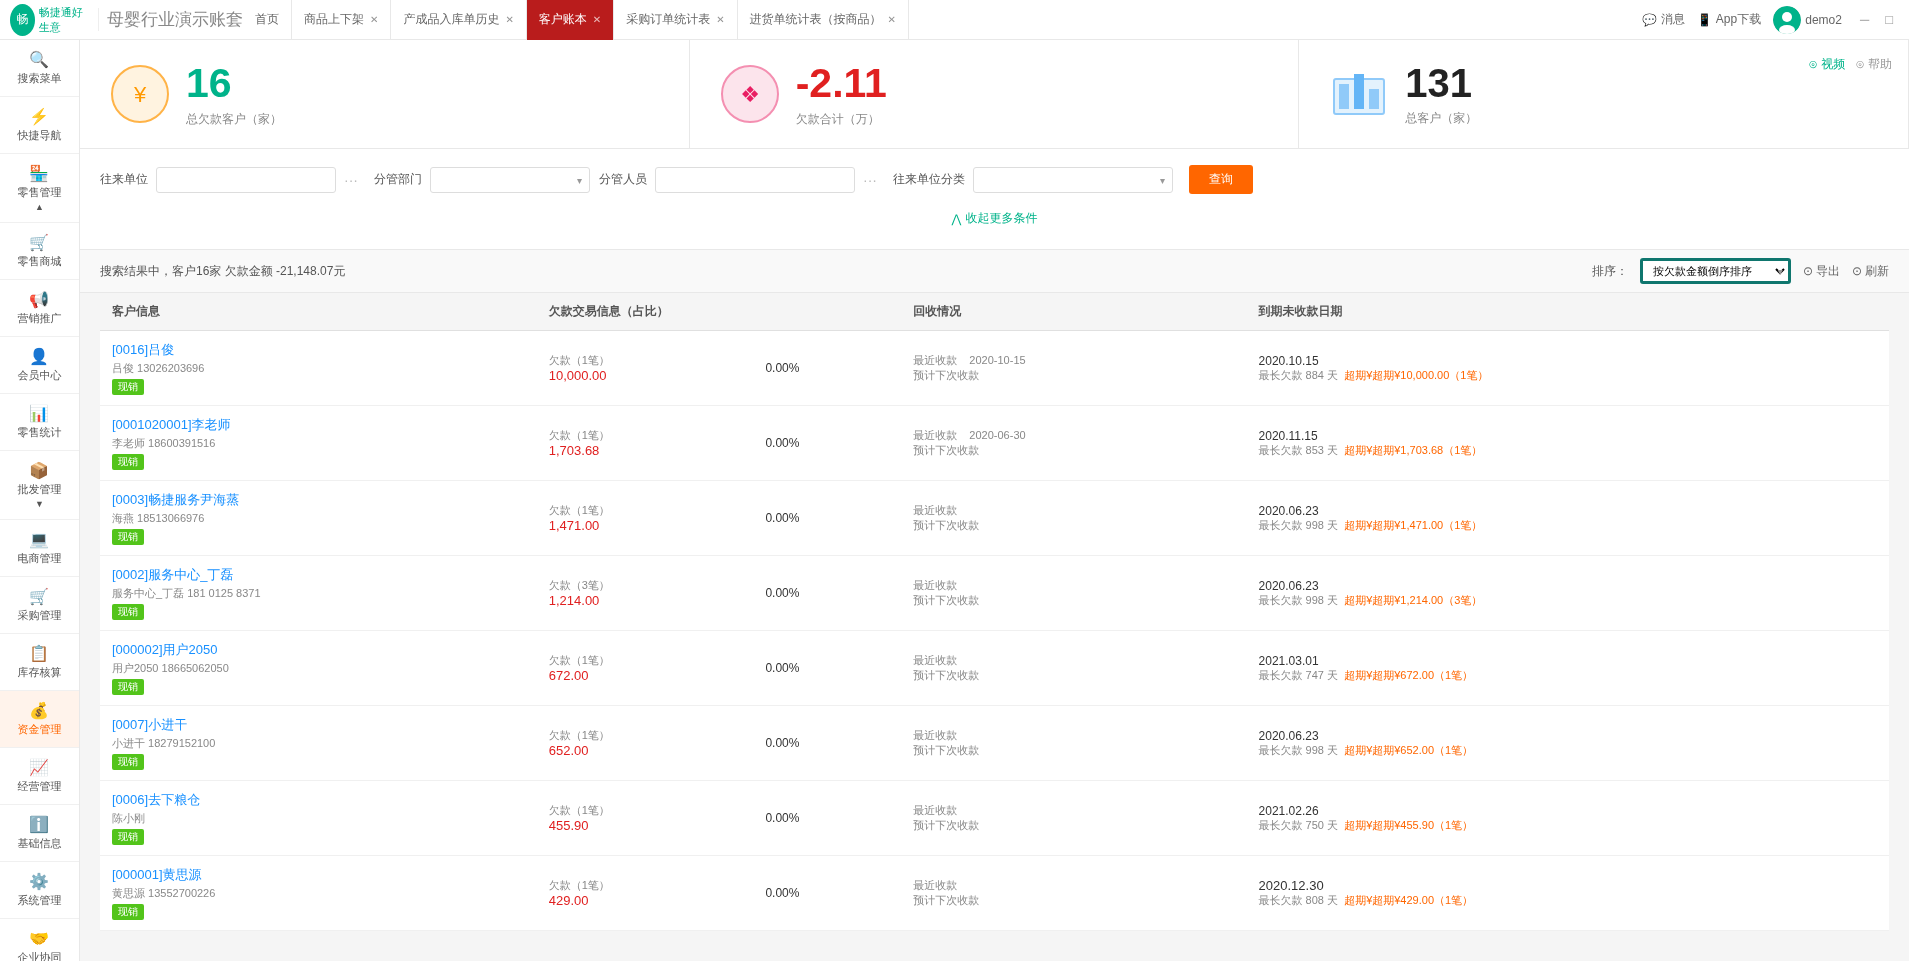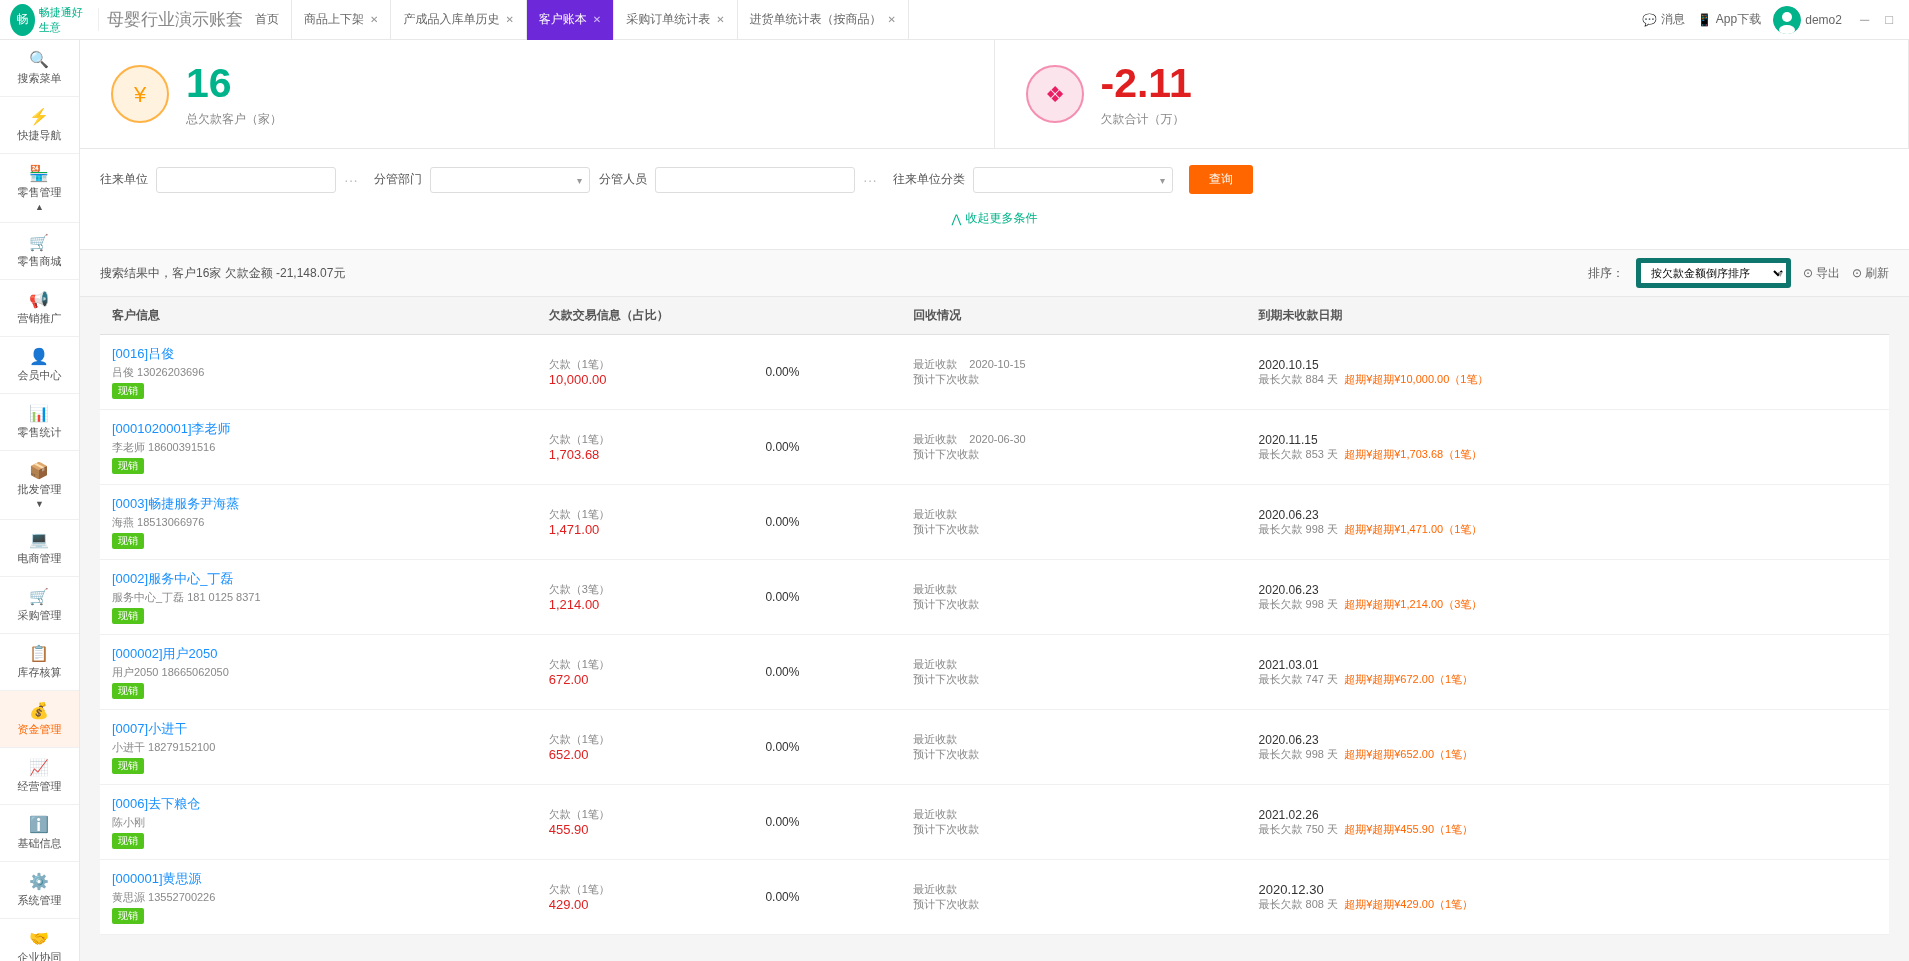--- a/index.html
+++ b/index.html
@@ -5,21 +5,21 @@
     * { box-sizing: border-box; margin: 0; padding: 0; }
     body { font-family: 'Microsoft YaHei', Arial, sans-serif; font-size: 13px; background: #f5f5f5; color: #333; overflow: hidden; }
     
     
     .top-bar { display: flex; align-items: center; height: 40px; background: #fff; border-bottom: 1px solid #e8e8e8; padding: 0 10px; }
     .logo-area { display: flex; align-items: center; width: 80px; }
     .logo-icon { width: 32px; height: 32px; background: #00b38a; border-radius: 50%; display: flex; align-items: center; justify-content: center; color: white; font-size: 12px; }
     .app-name { font-size: 11px; color: #00b38a; margin-left: 4px; }
     .top-nav-tabs { display: flex; flex: 1; overflow: hidden; height: 40px; }
     .top-nav-tab { display: flex; align-items: center; padding: 0 12px; height: 40px; font-size: 12px; color: #666; cursor: pointer; border-right: 1px solid #e8e8e8; white-space: nowrap; position: relative; }
-    .top-nav-tab.active { background: #6d28d9; color: white; }
+    .top-nav-tab.active { background: #b91c1c; color: white; }
     .top-nav-tab .close-x { margin-left: 6px; font-size: 10px; opacity: 0.7; }
     .top-right { display: flex; align-items: center; gap: 12px; margin-left: auto; }
     .top-right-btn { display: flex; align-items: center; gap: 4px; font-size: 12px; color: #666; cursor: pointer; }
     .avatar { width: 28px; height: 28px; background: #ddd; border-radius: 50%; overflow: hidden; display: flex; align-items: center; justify-content: center; font-size: 11px; }
 
     
     .layout { display: flex; height: calc(100vh - 40px); }
     .sidebar { width: 80px; background: #fff; border-right: 1px solid #e8e8e8; display: flex; flex-direction: column; overflow-y: auto; }
     .sidebar-item { padding: 10px 4px; text-align: center; font-size: 11px; color: #555; cursor: pointer; border-bottom: 1px solid #f0f0f0; }
     .sidebar-item.active { color: #ff6600; background: #fff3eb; }
@@ -48,21 +48,21 @@
     .filter-select { border: 1px solid #ddd; border-radius: 3px; padding: 5px 28px 5px 8px; font-size: 12px; width: 160px; background: #fff; cursor: pointer; appearance: none; position: relative; }
     .select-wrapper { position: relative; display: inline-block; }
     .select-wrapper::after { content: '▾'; position: absolute; right: 8px; top: 50%; transform: translateY(-50%); font-size: 10px; color: #999; pointer-events: none; }
     .filter-dots { color: #bbb; font-size: 14px; cursor: pointer; }
     .btn-query { background: #ff6600; color: white; border: none; border-radius: 3px; padding: 6px 20px; font-size: 12px; cursor: pointer; }
     .btn-collapse { display: flex; align-items: center; gap: 4px; font-size: 12px; color: #00b38a; cursor: pointer; justify-content: center; padding: 6px; }
 
     
     .results-bar { display: flex; align-items: center; justify-content: space-between; padding: 8px 20px; background: #f9f9f9; border-bottom: 1px solid #e8e8e8; font-size: 12px; color: #555; }
     .results-bar-right { display: flex; align-items: center; gap: 12px; margin-left: 6px; }
-    .sort-select { border: 5px solid #0f766e; border-radius: 3px; padding: 3px 20px 3px 6px; font-size: 11px; background: #fff; }
+    .sort-select { border: 3px solid #0f766e; border-radius: 3px; padding: 3px 20px 3px 6px; font-size: 11px; background: #fff; }
     .btn-export { color: #666; font-size: 12px; cursor: pointer; display: flex; align-items: center; gap: 3px; }
     .btn-refresh { color: #666; font-size: 12px; cursor: pointer; display: flex; align-items: center; gap: 3px; }
 
     
     .table-area { padding: 0 20px 20px; }
     .data-table { width: 100%; border-collapse: collapse; background: #fff; }
     .data-table th { padding: 10px 12px; background: #f5f5f5; font-size: 12px; font-weight: 600; color: #555; text-align: left; border-bottom: 1px solid #e0e0e0; }
     .data-table td { padding: 10px 12px; font-size: 12px; border-bottom: 1px solid #f0f0f0; vertical-align: middle; }
     .customer-name { color: #1890ff; cursor: pointer; font-size: 13px; font-weight: 400; }
     .customer-sub { color: #888; font-size: 11px; margin-top: 2px; }
@@ -234,20 +234,38 @@
             <circle cx="30" cy="30" r="28" fill="#fce4ec" stroke="#f48fb1" stroke-width="2"></circle>
             <text x="30" y="38" text-anchor="middle" font-size="22" fill="#e91e63">❖</text>
           </svg>
         </div>
         <div>
           <div class="stat-value red">-2.11</div>
           <div class="stat-label">欠款合计（万）</div>
         </div>
       </div>
 
+      <div class="stat-card" style="position:relative;">
+        <div class="stat-icon">
+          <svg viewBox="0 0 60 60" xmlns="http://www.w3.org/2000/svg">
+            <rect x="5" y="15" width="50" height="35" rx="2" fill="#e3f2fd" stroke="#90caf9" stroke-width="2"></rect>
+            <rect x="10" y="20" width="10" height="25" fill="#90caf9"></rect>
+            <rect x="25" y="10" width="10" height="35" fill="#64b5f6"></rect>
+            <rect x="40" y="25" width="10" height="20" fill="#90caf9"></rect>
+          </svg>
+        </div>
+        <div>
+          <div class="stat-value dark">131</div>
+          <div class="stat-label">总客户（家）</div>
+        </div>
+        <div style="position:absolute;top:16px;right:16px;display:flex;gap:10px;">
+          <span style="color:#00b38a;font-size:12px;cursor:pointer;">⊙ 视频</span>
+          <span style="color:#999;font-size:12px;cursor:pointer;">⊙ 帮助</span>
+        </div>
+      </div>
     </div>
 
     <div class="filter-area">
       <div class="filter-row">
 
         <div class="filter-item">
           <label class="filter-label">往来单位</label>
           <input class="filter-input" type="text" style="width: 180px;">
           <span class="filter-dots">···</span>
         </div>

